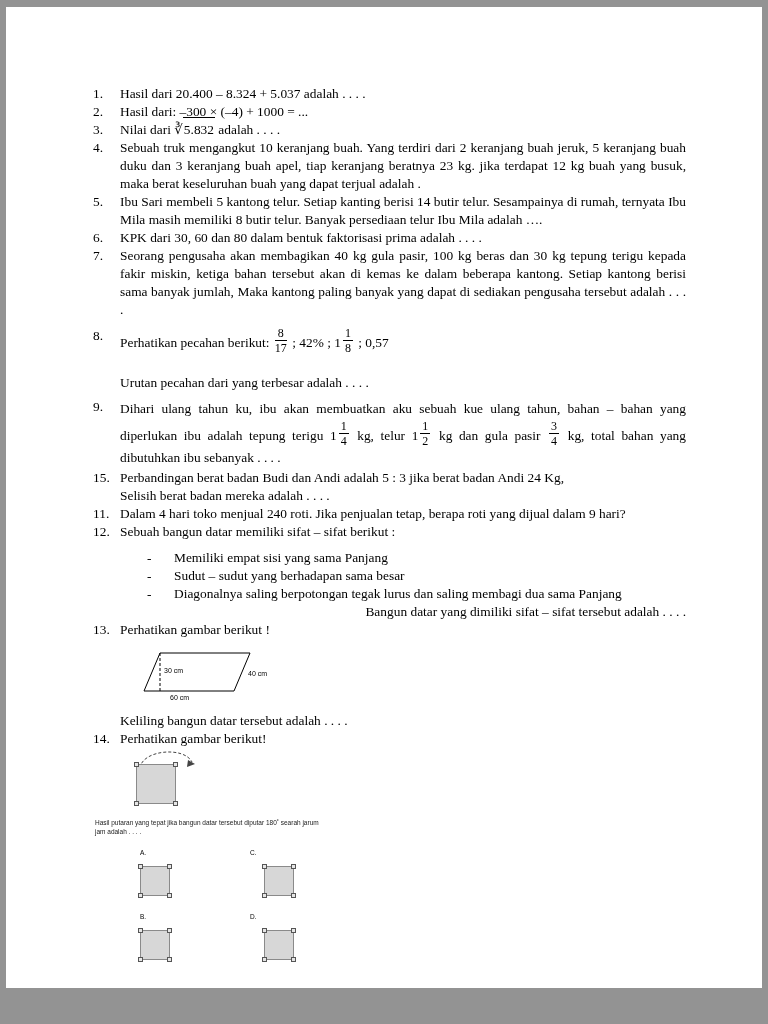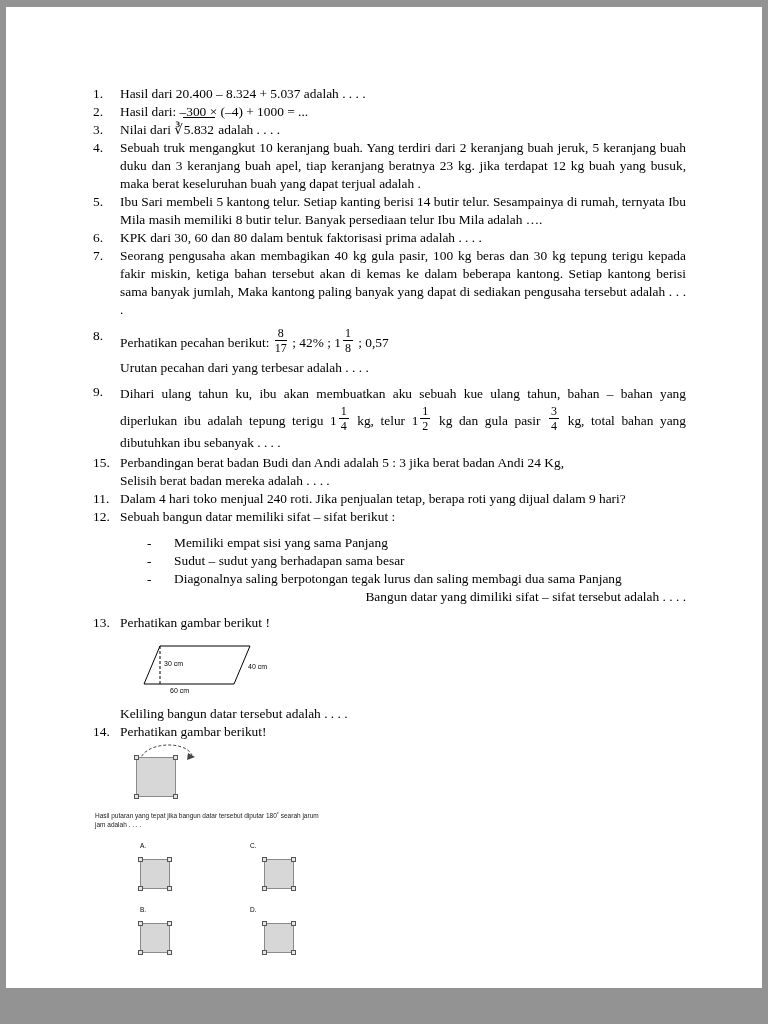--- a/index.html
+++ b/index.html
@@ -9,21 +9,21 @@
   .q{display:flex;align-items:flex-start}
   .qnum{flex:0 0 27px;font-size:13.4px;line-height:18px}
   .qtext{flex:1;font-size:13.4px;line-height:18px;text-align:justify}
   .qtext.single{text-align:left}
   .line{display:block}
   
   .frac{display:inline-block;vertical-align:-38%;text-align:center;line-height:1.05;font-size:12px;margin:0 2px}
   .frac .fn{display:block;padding:0 2px;border-bottom:1px solid #000}
   .frac .fd{display:block;padding-top:1px}
   .fracline{line-height:32px;text-align:left}
-  .q8-line2{margin-top:0;line-height:18px}
+  .q8-line2{margin-top:15px;line-height:18px}
   .q9text{line-height:22px}
   
   .radicand{border-top:1px solid #000;padding:4px 1px}
   
   .bullet{display:flex;margin-left:27px}
   .bdash{flex:0 0 27px}
   .closing{margin-left:27px;margin-top:0;text-align:right}
   
   .fig13{margin:6px 0 4px 10px}
   .figlabel{font-size:7px;font-family:"Liberation Sans",sans-serif;fill:#000}
@@ -123,21 +123,21 @@
         <span>Sudut – sudut yang berhadapan sama besar</span>
       </div>
       <div class="bullet">
         <span class="bdash">-</span>
         <span>Diagonalnya saling berpotongan tegak lurus dan saling membagi dua sama Panjang</span>
       </div>
       <div class="closing">Bangun datar yang dimiliki sifat – sifat tersebut adalah . . . .</div>
     </div>
   </div>
 
-  <div class="q" style="margin-top:8px">
+  <div class="q" style="margin-top:0">
     <div class="qnum">13.</div>
     <div class="qtext single">
       <span class="line">Perhatikan gambar berikut !</span>
       <svg class="fig13" width="160" height="58" viewBox="0 0 160 58">
         <polygon points="30,8 120,8 104,46 14,46" fill="none" stroke="#000" stroke-width="1"></polygon>
         <line x1="30" y1="8" x2="30" y2="46" stroke="#000" stroke-width="1" stroke-dasharray="3,2"></line>
         <text class="figlabel" x="34" y="28">30 cm</text>
         <text class="figlabel" x="118" y="31">40 cm</text>
         <text class="figlabel" x="40" y="55">60 cm</text>
       </svg>

